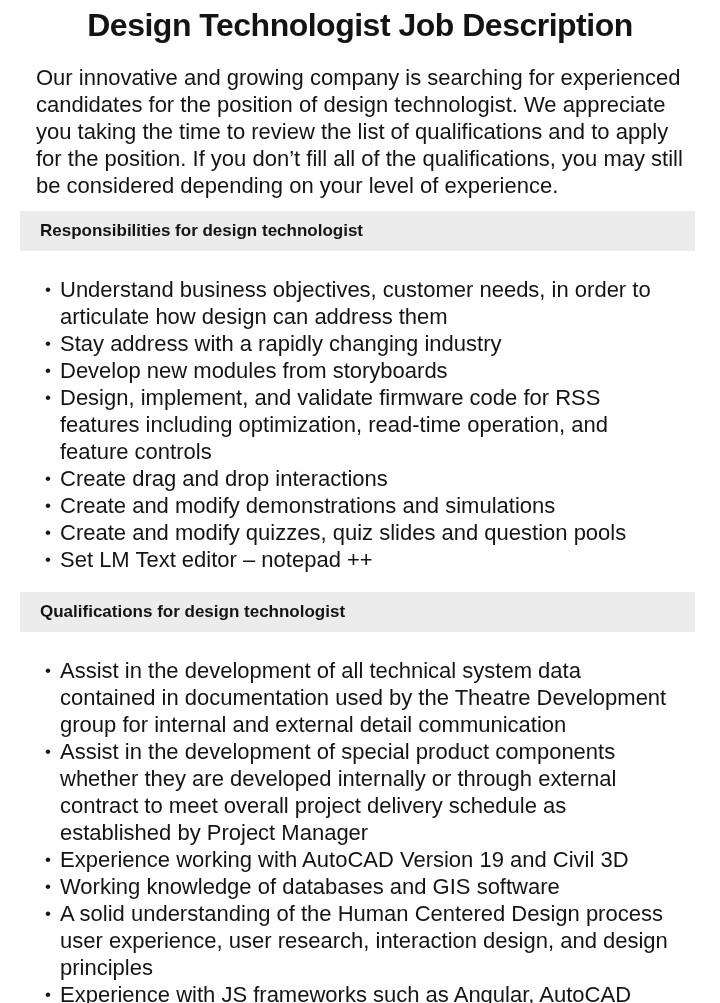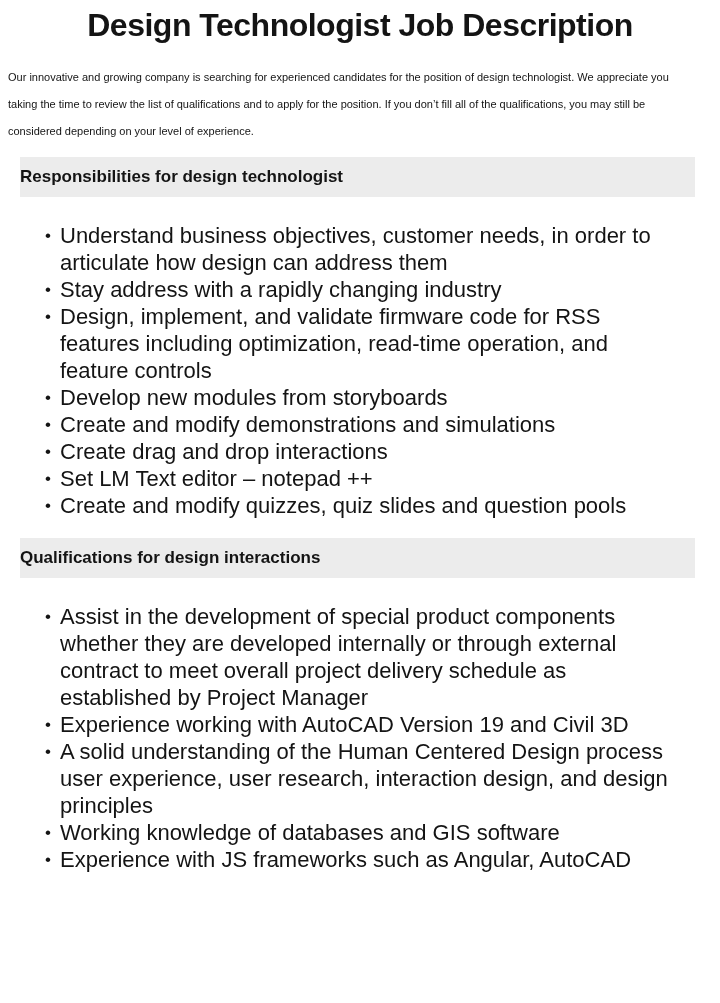--- a/index.html
+++ b/index.html
@@ -29,37 +29,38 @@
     margin: 0;
     padding-top: 6px;
     text-align: center;
     font-size: 32px;
     line-height: 38px;
     font-weight: 700;
     letter-spacing: -0.5px;
     color: var(--text);
   }
   p.intro {
-    margin: 20px 28px 0 8px;
-    font-size: 11px;
+    margin: 20px 28px 0 36px;
+    font-size: 22px;
     line-height: 27px;
     color: var(--text);
   }
   .section {
     margin: 0 25px 0 20px;
   }
   .section.first {
     margin-top: 12px;
   }
   .section-bar {
     width: 675px;
     height: 40px;
     background: var(--section-header-bg);
     display: flex;
     align-items: center;
+    padding-left: 20px;
   }
   .section-bar .section-heading {
     font-size: 17px;
     font-weight: 700;
     color: var(--text);
   }
   ul.bullets {
     list-style: none;
     margin: 25px 0 19px 0;
     padding: 0;
@@ -91,35 +92,36 @@
 
   <p class="intro">Our innovative and growing company is searching for experienced candidates for the position of design technologist. We appreciate you taking the time to review the list of qualifications and to apply for the position. If you don’t fill all of the qualifications, you may still be considered depending on your level of experience.</p>
 
   <div class="section first">
     <div class="section-bar">
       <span class="section-heading">Responsibilities for design technologist</span>
     </div>
     <ul class="bullets">
         <li>Understand business objectives, customer needs, in order to articulate how design can address them</li>
         <li>Stay address with a rapidly changing industry</li>
+        <li>Develop new modules from storyboards</li>
         <li>Design, implement, and validate firmware code for RSS features including optimization, read-time operation, and feature controls</li>
-        <li>Develop new modules from storyboards</li>
+        <li>Create drag and drop interactions</li>
         <li>Create and modify demonstrations and simulations</li>
-        <li>Create drag and drop interactions</li>
+        <li>Create and modify quizzes, quiz slides and question pools</li>
         <li>Set LM Text editor – notepad ++</li>
-        <li>Create and modify quizzes, quiz slides and question pools</li>
       </ul>
   </div>
 
   <div class="section">
     <div class="section-bar">
-      <span class="section-heading">Qualifications for design interactions</span>
+      <span class="section-heading">Qualifications for design technologist</span>
     </div>
     <ul class="bullets">
+        <li>Assist in the development of all technical system data contained in documentation used by the Theatre Development group for internal and external detail communication</li>
         <li>Assist in the development of special product components whether they are developed internally or through external contract to meet overall project delivery schedule as established by Project Manager</li>
         <li>Experience working with AutoCAD Version 19 and Civil 3D</li>
+        <li>Working knowledge of databases and GIS software</li>
         <li>A solid understanding of the Human Centered Design process user experience, user research, interaction design, and design principles</li>
-        <li>Working knowledge of databases and GIS software</li>
         <li>Experience with JS frameworks such as Angular, AutoCAD</li>
       </ul>
   </div>
 
 </div>
 
 </body></html>

